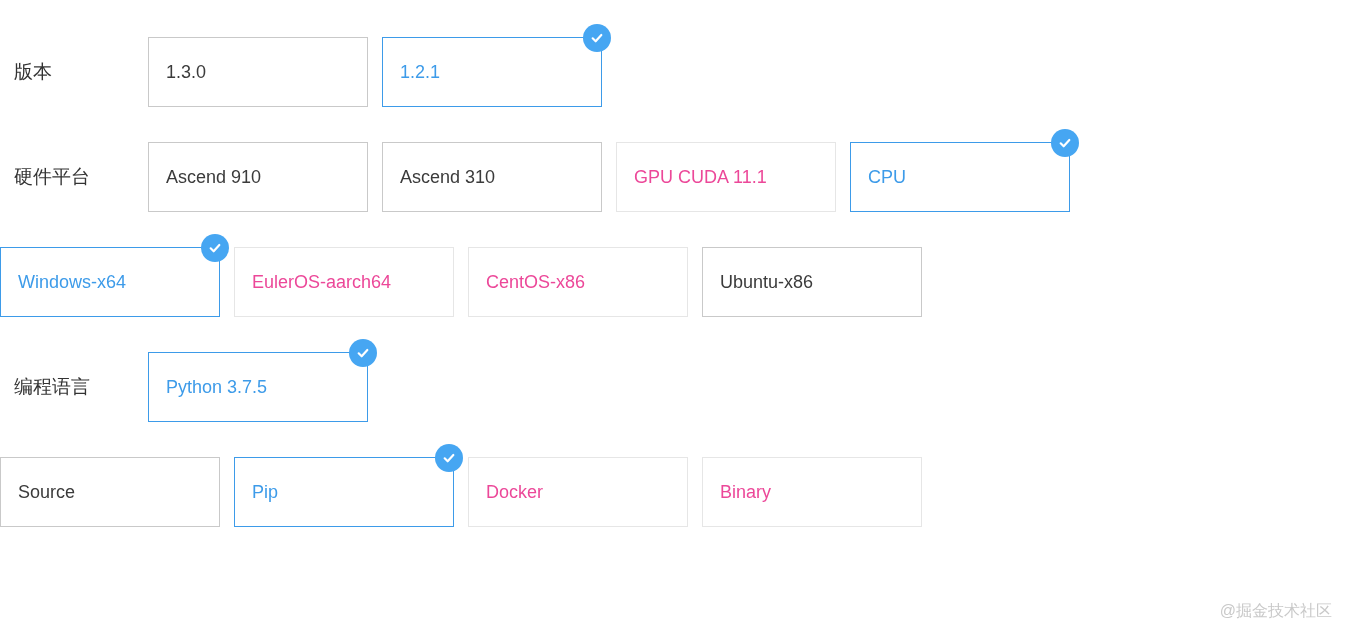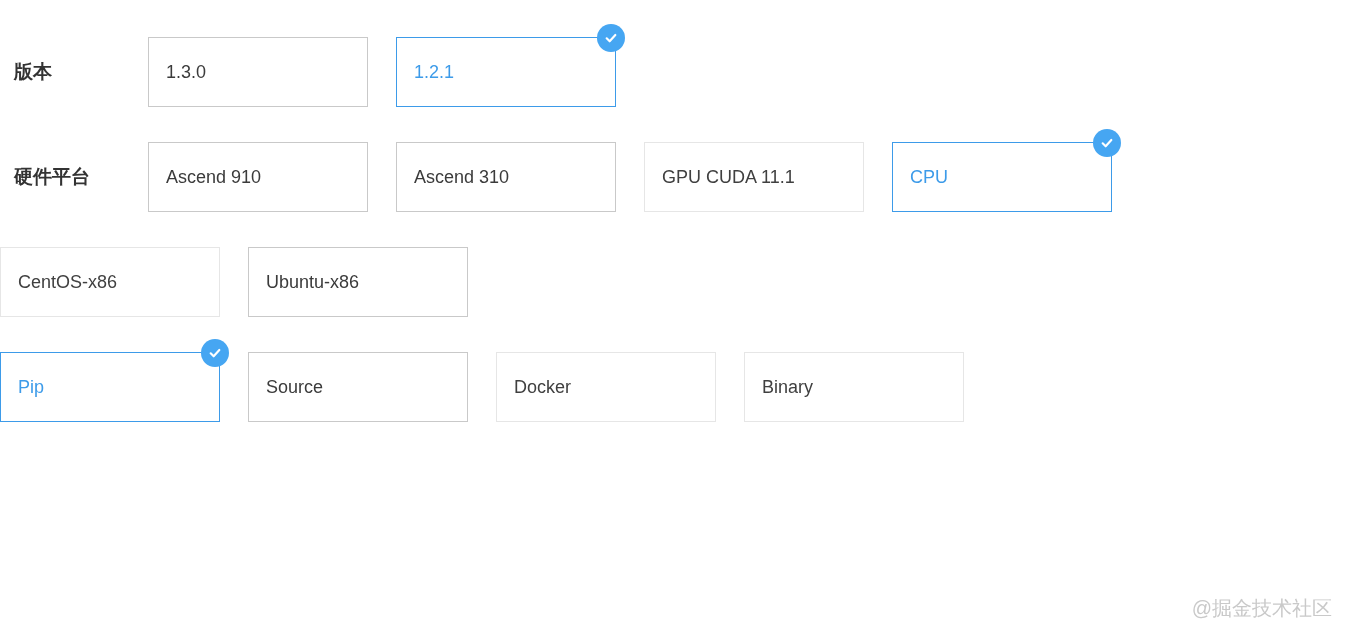--- a/index.html
+++ b/index.html
@@ -19,46 +19,44 @@
     margin-bottom: 35px;
   }
   .row-label {
     width: 148px;
     padding-left: 14px;
     flex: 0 0 148px;
     font-size: 19px;
     color: #333333;
     line-height: 70px; 
     white-space: nowrap;
-    font-weight: bold;
   }
   .options {
     display: flex;
     flex-wrap: wrap;
     column-gap: 14px;
     row-gap: 20px;
     width: 1170px;
-    gap: 28px;
   }
   .option {
     position: relative;
     width: 220px;
     height: 70px;
     border: 1px solid #c9c9c9;
     background: #ffffff;
     font-size: 18px;
     color: #3b3b3b;
     line-height: 68px;
     padding-left: 17px;
     cursor: pointer;
     white-space: nowrap;
   }
   .option.disabled {
     border-color: #e6e6e6;
-    color: #404040;
+    color: #ec4899;
     cursor: default;
   }
   .option.selected {
     border-color: var(--accent, #3d9be9);
     color: var(--accent, #3d9be9);
   }
   .badge {
     position: absolute;
     top: -14px;
     right: -10px;
@@ -68,21 +66,21 @@
     background: var(--badge, #46a6f2);
     display: flex;
     align-items: center;
     justify-content: center;
   }
   .badge svg { width: 16px; height: 16px; display: block; }
   .watermark {
     position: absolute;
     right: 18px;
     bottom: 10px;
-    font-size: 20px;
+    font-size: 16px;
     color: #c9c9c9;
     user-select: none;
     margin-top: 23px;
   }
 </style>
 </head>
 <body>
 
 <div class="selector">
     <div class="row">
@@ -104,31 +102,47 @@
         <div class="option disabled"><span>GPU CUDA 11.1</span></div>
         <div class="option selected"><span>CPU</span><span class="badge">
             <svg viewBox="0 0 24 24">
               <path d="M5.5 12.5l4.5 4.5 8.5-9.5" fill="none" stroke="#ffffff" stroke-width="3.2" stroke-linecap="round" stroke-linejoin="round"></path>
             </svg>
           </span></div>
       </div>
     </div>
     <div class="row">
       <div class="options">
+        <div class="option selected"><span>Windows-x64</span><span class="badge">
+            <svg viewBox="0 0 24 24">
+              <path d="M5.5 12.5l4.5 4.5 8.5-9.5" fill="none" stroke="#ffffff" stroke-width="3.2" stroke-linecap="round" stroke-linejoin="round"></path>
+            </svg>
+          </span></div>
+        <div class="option disabled"><span>EulerOS-aarch64</span></div>
         <div class="option disabled"><span>CentOS-x86</span></div>
         <div class="option normal"><span>Ubuntu-x86</span></div>
       </div>
     </div>
     <div class="row">
+      <div class="row-label">编程语言</div>
       <div class="options">
+        <div class="option selected"><span>Python 3.7.5</span><span class="badge">
+            <svg viewBox="0 0 24 24">
+              <path d="M5.5 12.5l4.5 4.5 8.5-9.5" fill="none" stroke="#ffffff" stroke-width="3.2" stroke-linecap="round" stroke-linejoin="round"></path>
+            </svg>
+          </span></div>
+      </div>
+    </div>
+    <div class="row">
+      <div class="options">
+        <div class="option normal"><span>Source</span></div>
         <div class="option selected"><span>Pip</span><span class="badge">
             <svg viewBox="0 0 24 24">
               <path d="M5.5 12.5l4.5 4.5 8.5-9.5" fill="none" stroke="#ffffff" stroke-width="3.2" stroke-linecap="round" stroke-linejoin="round"></path>
             </svg>
           </span></div>
-        <div class="option normal"><span>Source</span></div>
         <div class="option disabled"><span>Docker</span></div>
         <div class="option disabled"><span>Binary</span></div>
       </div>
     </div>
   </div>
 
 <div class="watermark">@掘金技术社区</div>
 
 </body></html>

